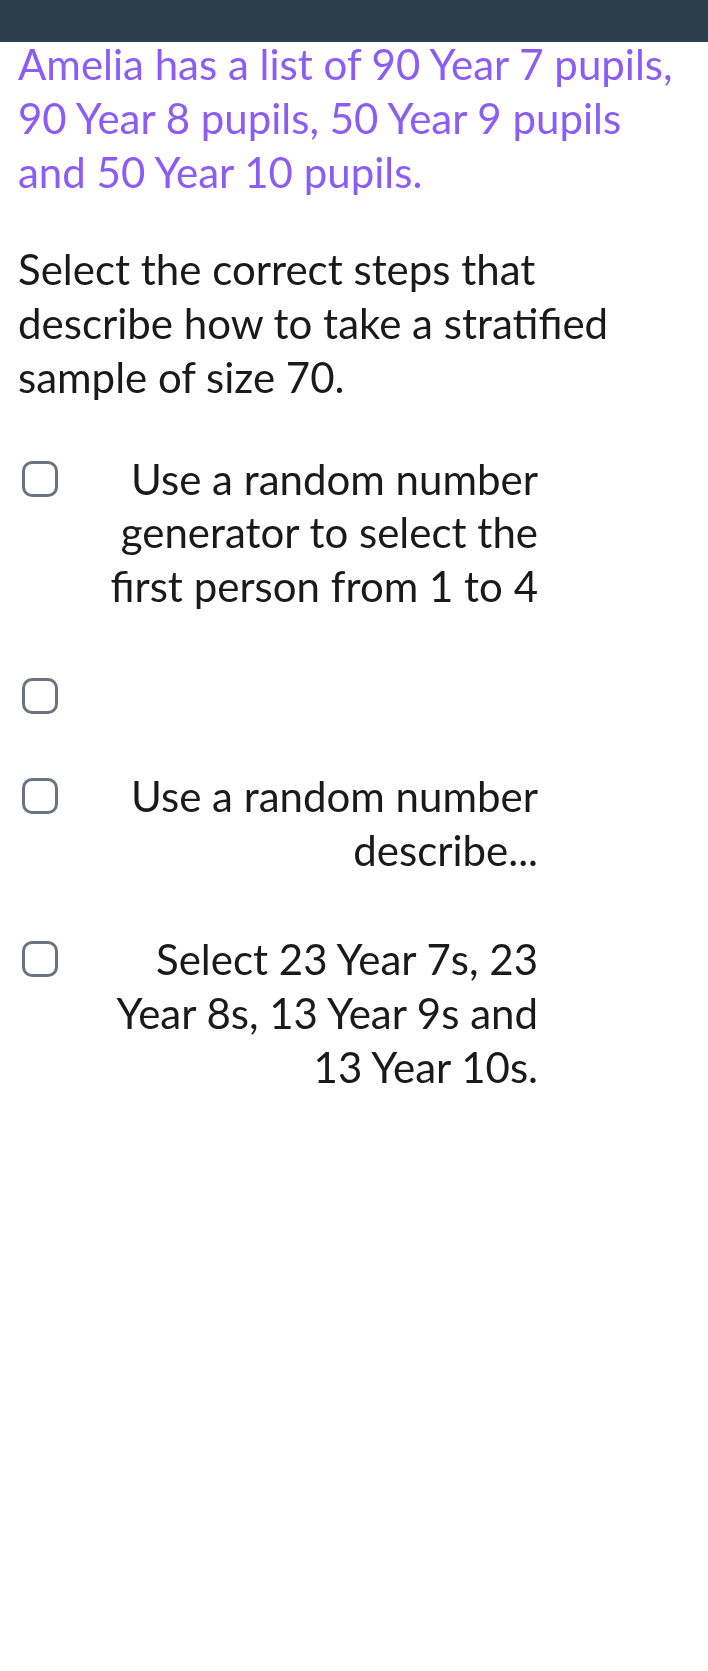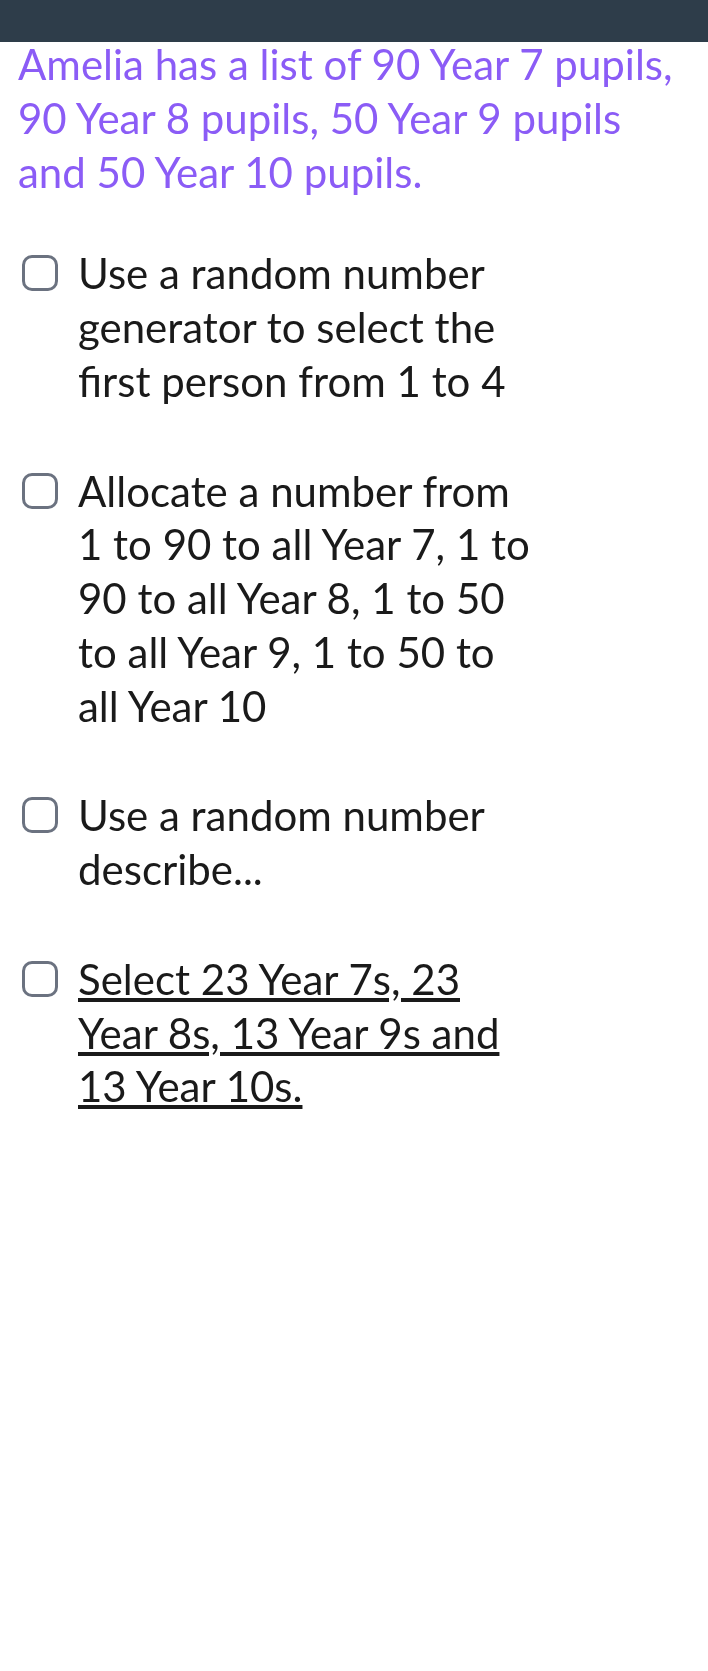--- a/index.html
+++ b/index.html
@@ -34,24 +34,24 @@
       margin-top: 44px;
     }
     .options {
       margin-top: 48px;
     }
     .option-row {
       display: flex;
       align-items: flex-start;
       margin-bottom: 56px;
       cursor: pointer;
+      text-align: right;
     }
     .option-row:last-child {
       margin-bottom: 8px;
-      text-decoration: underline;
     }
     .checkbox {
       flex: 0 0 auto;
       width: 36px;
       height: 36px;
       border: 3px solid #6b7280;
       border-radius: 10px;
       margin-top: 8px;
       margin-left: 4px;
       margin-right: 20px;
@@ -64,32 +64,32 @@
       max-width: 460px;
     }
   </style>
 </head>
 <body>
 
 <div class="top-bar"></div>
 
 <div class="content">
   <p class="question-text">Amelia has a list of 90 Year 7 pupils, 90 Year 8 pupils, 50 Year 9 pupils and 50 Year 10 pupils.</p>
+  <p class="instruction-text">Select the correct steps that describe how to take a stratified sample of size 70.</p>
 
   <div class="options">
 
     <label class="option-row">
       <span class="checkbox"></span>
       <span class="option-label">Use a random number generator to select the first person from 1 to 4</span>
     </label>
 
 
     <label class="option-row">
       <span class="checkbox"></span>
-      <span class="option-label">Allocate a number from 1 to 90 to all Year 7, 1 to 90 to all Year 8, 1 to 50 to all Year 9, 1 to 50 to all Year 10</span>
     </label>
 
     <label class="option-row">
       <span class="checkbox"></span>
       <span class="option-label">Use a random number describe...</span>
     </label>
 
     <label class="option-row">
       <span class="checkbox"></span>
       <span class="option-label">Select 23 Year 7s, 23 Year 8s, 13 Year 9s and 13 Year 10s.</span>

